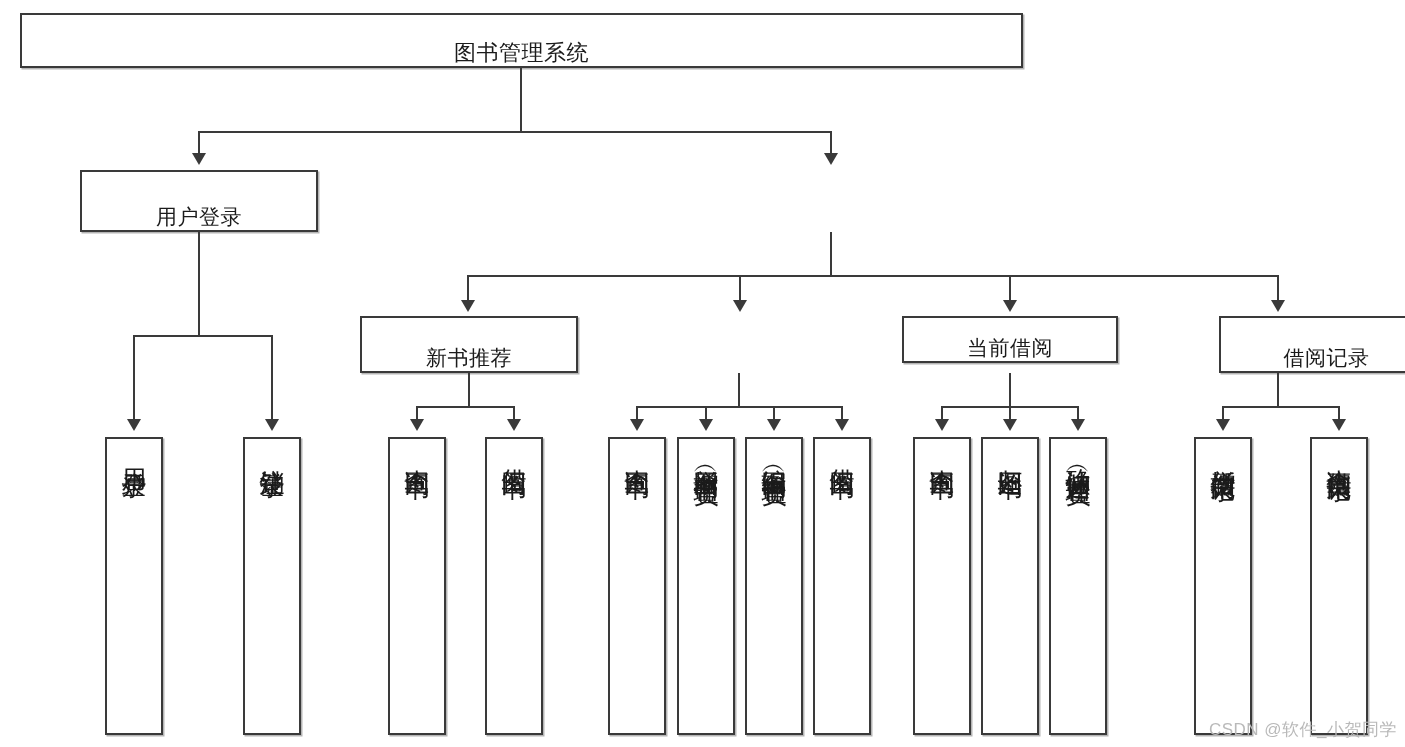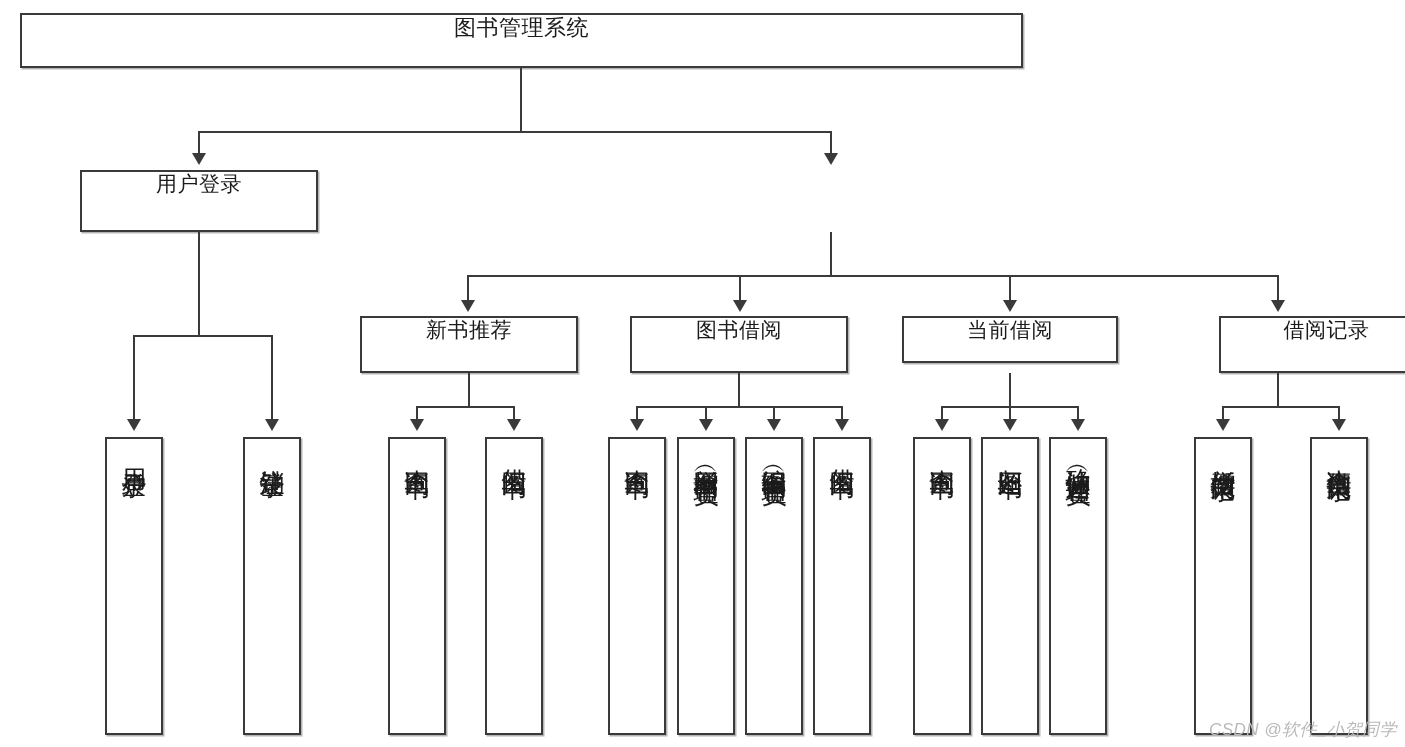--- a/index.html
+++ b/index.html
@@ -12,21 +12,21 @@
     position:relative;
   }
   #diagram{position:absolute;left:0;top:0;width:1405px;height:747px;}
 
   .node{
     position:absolute;
     box-sizing:border-box;
     background:#ffffff;
     border:2px solid #3a3a3a;
     display:flex;
-    align-items:flex-start;
+    align-items:flex-end;
     justify-content:center;
     color:#1b1b1b;
     box-shadow:1.5px 1.5px 0 0 rgba(120,120,120,.55);
   }
   .node .lbl{
     display:block;
     text-align:center;
     line-height:1.18;
     white-space:nowrap;
   }
@@ -67,44 +67,40 @@
   }
 
   #watermark{
     position:absolute;
     right:8px;bottom:6px;
     font-size:17px;
     color:#b9b9b9;
     letter-spacing:.5px;
     white-space:nowrap;
     font-family:"Liberation Sans","DejaVu Sans",sans-serif;
-    font-style:italic;
   }
 </style>
 </head>
 <body>
 
 <div id="diagram">
 
   <div class="node horiz root" style="left:20px;top:13px;width:1003px;height:55px;">
     <span class="lbl">图书管理系统</span>
   </div>
 
   <div class="node horiz" style="left:80px;top:170px;width:238px;height:62px;">
     <span class="lbl">用户登录</span>
   </div>
 
 
   <div class="node horiz" style="left:360px;top:316px;width:218px;height:57px;">
     <span class="lbl">新书推荐</span>
   </div>
 
-  <div class="node horiz" style="left:630px;top:316px;width:218px;height:57px;">
-    <span class="lbl">图书借阅</span>
-  </div>
 
   <div class="node horiz" style="left:902px;top:316px;width:216px;height:47px;">
     <span class="lbl">当前借阅</span>
   </div>
 
   <div class="node horiz" style="left:1171px;top:316px;width:215px;height:57px;margin-left:48px;">
     <span class="lbl">借阅记录</span>
   </div>
 
   <div class="node leaf" style="left:105px;top:437px;width:58px;height:298px;">

